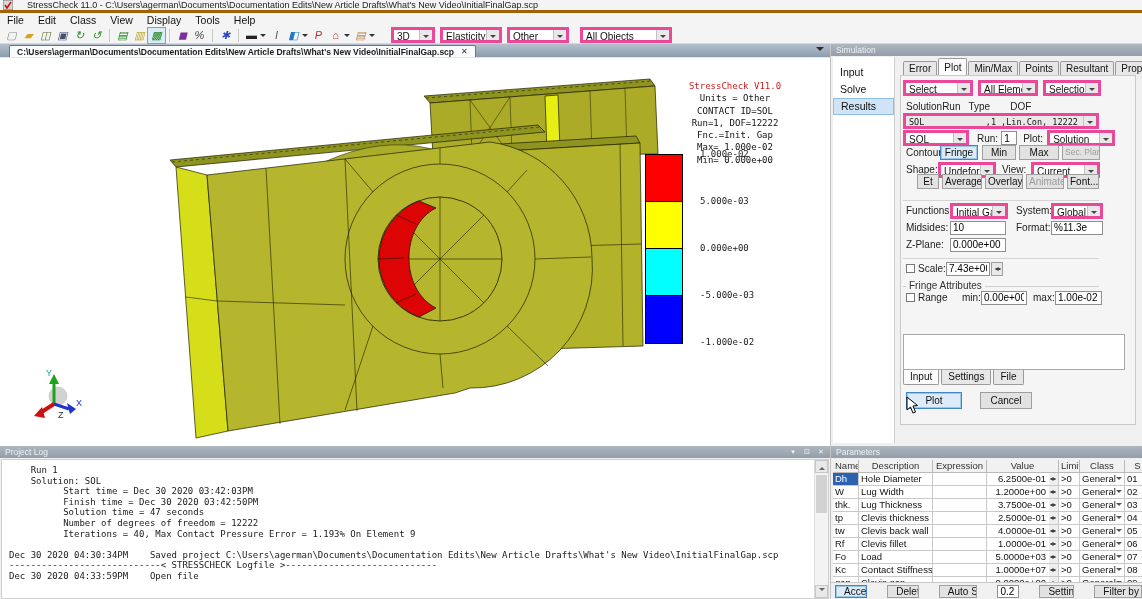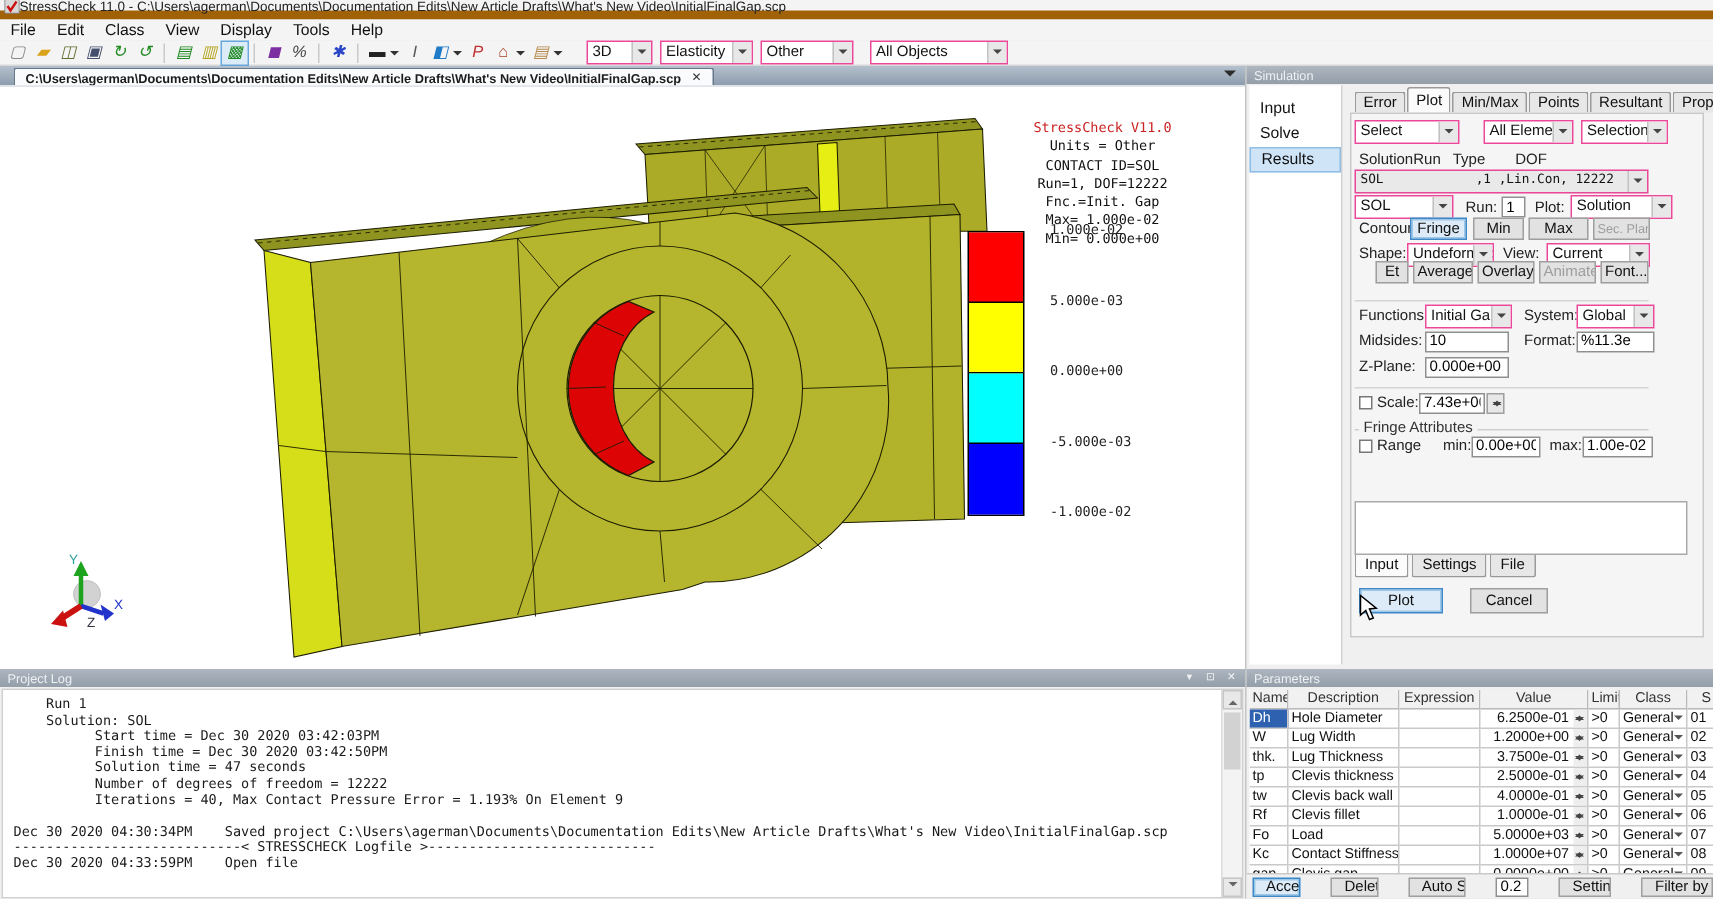--- a/index.html
+++ b/index.html
@@ -1,31 +1,31 @@
 <!DOCTYPE html>
 <html><head>
 <meta charset="utf-8">
 <style>
   * { margin:0; padding:0; box-sizing:border-box; }
   html,body { width:1142px; height:599px; overflow:hidden; }
   body { font-family:"Liberation Sans", sans-serif; background:#e9e9e9; position:relative; font-size:11px; color:#111; }
   .mono { font-family:"DejaVu Sans Mono", monospace; }
 
   
-  #titlebar { position:absolute; left:0; top:0; width:1142px; height:13px; background:#f4f4f4; display:flex; align-items:center; gap:0; padding-left:3px; border-bottom:6px solid #a16207;}
+  #titlebar { position:absolute; left:0; top:0; width:1142px; height:13px; background:#f4f4f4; display:flex; align-items:center; gap:14px; padding-left:3px; border-bottom:3px solid #a16207;}
   #titlebar .ttext { font-size:9px; color:#222; white-space:nowrap; }
   #menubar { position:absolute; left:0; top:13px; width:1142px; height:14px; background:#f4f4f4; display:flex; align-items:center; }
   #menubar span { padding:0 7px; font-size:10.5px; }
   #toolbar { position:absolute; left:0; top:27px; width:1142px; height:17px; background:#f4f4f4; border-bottom:1px solid #d8d8d8; display:flex; align-items:center; padding-left:3px; }
   .ic { width:17px; height:15px; display:inline-flex; align-items:center; justify-content:center; font-size:11px; line-height:15px; }
   .ic.sel { outline:1px solid #66a7dc; background:#dcebf8; }
   .icdd { width:8px; height:15px; font-size:7px; color:#333; display:inline-flex; align-items:center; }
   .icdd::after { content:""; border:3px solid transparent; border-top-color:#333; margin-top:3px; }
   .tsep { width:1px; height:13px; background:#c9c9c9; margin:0 4px; }
-  .combo { position:relative; background:#fff; border:1px solid #ec4899; height:16px; font-size:10px; padding:1px 15px 0 3px; white-space:nowrap; overflow:hidden; }
+  .combo { position:relative; background:#fff; border:3px solid #ec4899; height:16px; font-size:10px; padding:1px 15px 0 3px; white-space:nowrap; overflow:hidden; }
   .combo::after { content:""; position:absolute; right:0; top:0; bottom:0; width:12px; background:#e8e8e8; border-left:1px solid #c2c2c2; }
   .combo::before { content:""; position:absolute; right:3px; top:5px; border:3px solid transparent; border-top-color:#444; z-index:1; }
   .tb-combo { margin-right:5px; }
 
   
   #tabbar { position:absolute; left:0; top:44px; width:830px; height:13px; background:linear-gradient(#b4c0cc,#8c9cae); }
   #doc-tab { position:absolute; left:9px; top:1px; height:12px; background:#fafbfc; border:1px solid #66788a; border-bottom:none; border-radius:2px 2px 0 0; display:flex; align-items:center; gap:7px; padding:0 7px; }
   #doc-tab .dtext { font-size:8.5px; font-weight:bold; color:#1c1c1c; white-space:nowrap; }
   #doc-tab .dclose { font-size:8px; color:#333; }
   #tab-dd { position:absolute; right:6px; top:3px; width:0; height:0; border:4px solid transparent; border-top-color:#2c2c2c; }
@@ -269,21 +269,21 @@
       <span class="sctab">Min/Max</span>
       <span class="sctab">Points</span>
       <span class="sctab">Resultant</span>
       <span class="sctab">Properties</span>
 
     </div>
     <div id="tabpage"></div>
 
     <div class="row" style="left:0px; top:22px;">
       <div class="combo" style="width:70px">Select</div>
-      <div class="combo" style="width:60px; margin-left:16px">All Elements</div>
+      <div class="combo" style="width:60px; margin-left:5px">All Elements</div>
       <div class="combo" style="width:58px; margin-left:5px">Selection</div>
     </div>
 
     <div class="row" style="left:3px; top:43px; width:196px">
       <span class="lab">Solution</span>
       <span class="lab" style="">Run</span>
       <span class="lab" style="margin-left:8px">Type</span>
       <span class="lab" style="margin-left:20px">DOF</span>
     </div>
     <div class="combo mono" style="position:absolute; left:0; top:55px; width:196px; background:#e9e9e9; font-size:8.5px; white-space:pre">SOL            ,1 ,Lin.Con, 12222</div>

